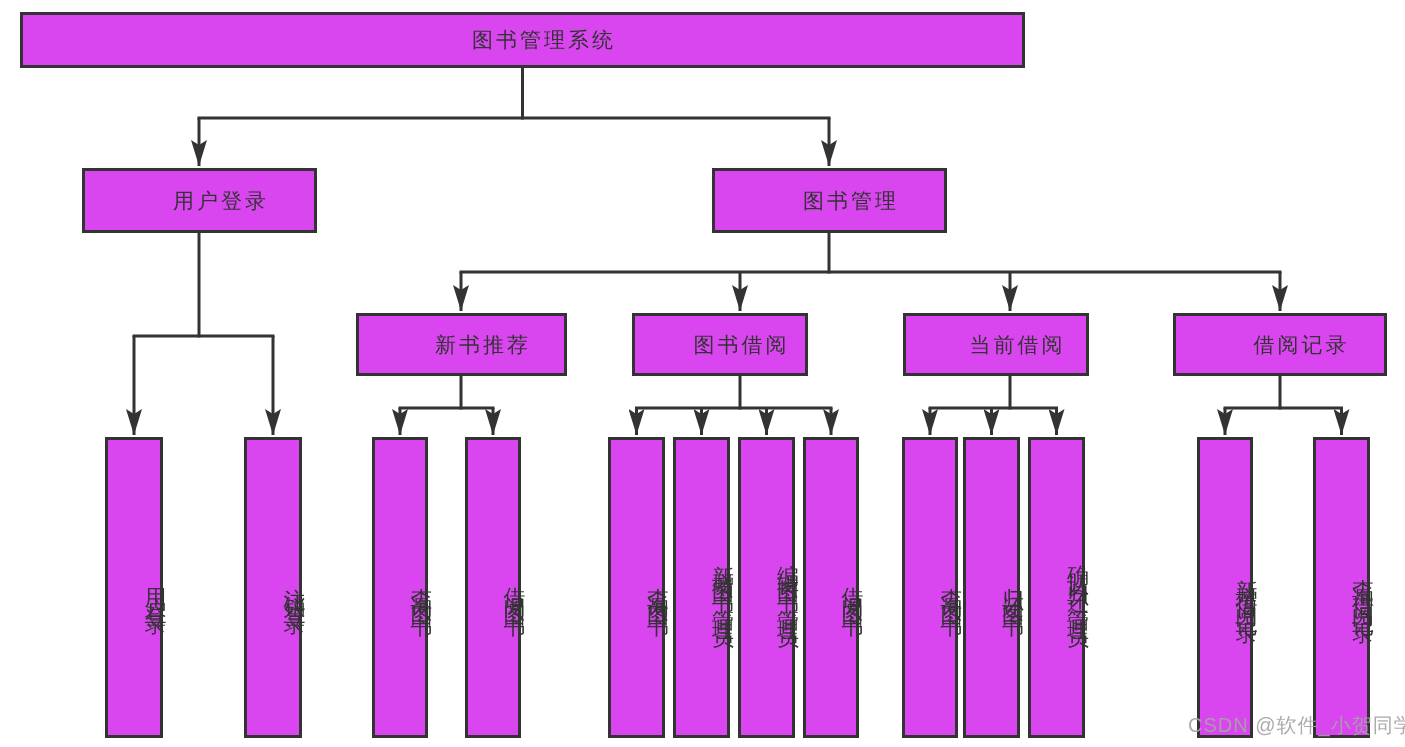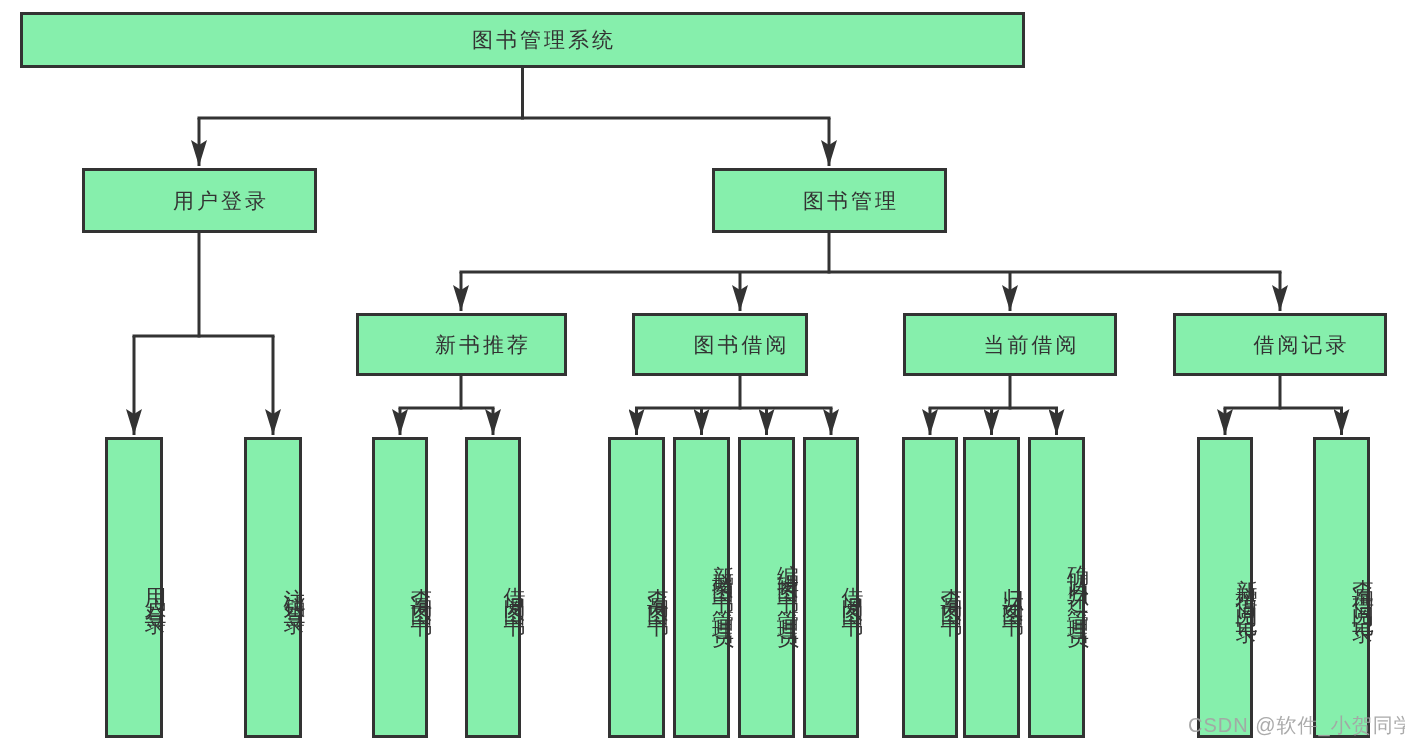--- a/index.html
+++ b/index.html
@@ -17,21 +17,21 @@
   }
   svg.connectors {
     position: absolute;
     left: 0; top: 0;
     width: 1405px; height: 747px;
     z-index: 1;
   }
   .node {
     position: absolute;
     box-sizing: border-box;
-    background: #86efac;
+    background: #d946ef;
     border: 3px solid #333333;
     color: #333333;
     display: flex;
     align-items: center;
     justify-content: center;
     z-index: 2;
     font-size: 21px;
     letter-spacing: 3px;
     white-space: nowrap;
     padding-left: 43px;
@@ -42,21 +42,21 @@
     font-size: 22px;
     letter-spacing: 9px;
     line-height: 1;
   }
   
   .n-root   { left: 20px;  top: 12px;  width: 1005px; height: 56px; }
   .n-login  { left: 82px;  top: 168px; width: 235px;  height: 65px; }
   .n-mgmt   { left: 712px; top: 168px; width: 235px;  height: 65px; }
   .n-newbk  { left: 356px; top: 313px; width: 211px;  height: 63px; }
   .n-borrow { left: 632px; top: 313px; width: 176px;  height: 63px; }
-  .n-curr   { left: 903px; top: 313px; width: 214px;  height: 63px; }
+  .n-curr   { left: 903px; top: 313px; width: 186px;  height: 63px; }
   .n-record { left: 1173px;top: 313px; width: 214px;  height: 63px; }
   .leaf     { top: 437px; height: 301px; }
   .l-ul1 { left: 105px;  width: 58px; }
   .l-ul2 { left: 244px;  width: 58px; }
   .l-nb1 { left: 372px;  width: 56px; }
   .l-nb2 { left: 465px;  width: 56px; }
   .l-bb1 { left: 608px;  width: 57px; }
   .l-bb2 { left: 673px;  width: 57px; }
   .l-bb3 { left: 738px;  width: 57px; }
   .l-bb4 { left: 803px;  width: 56px; }

